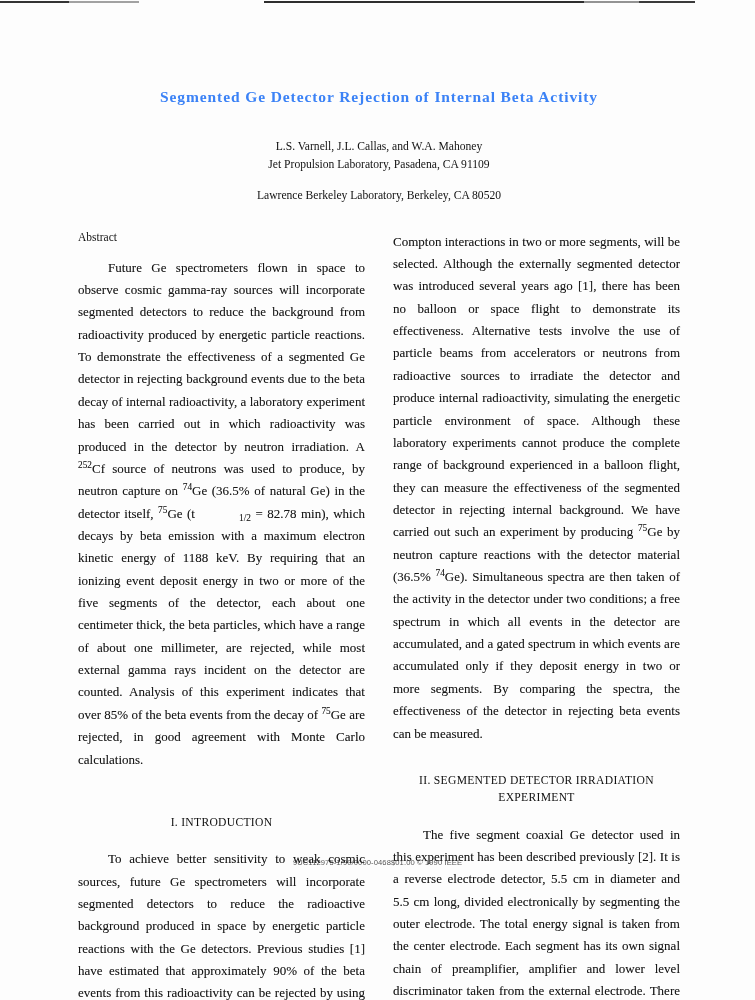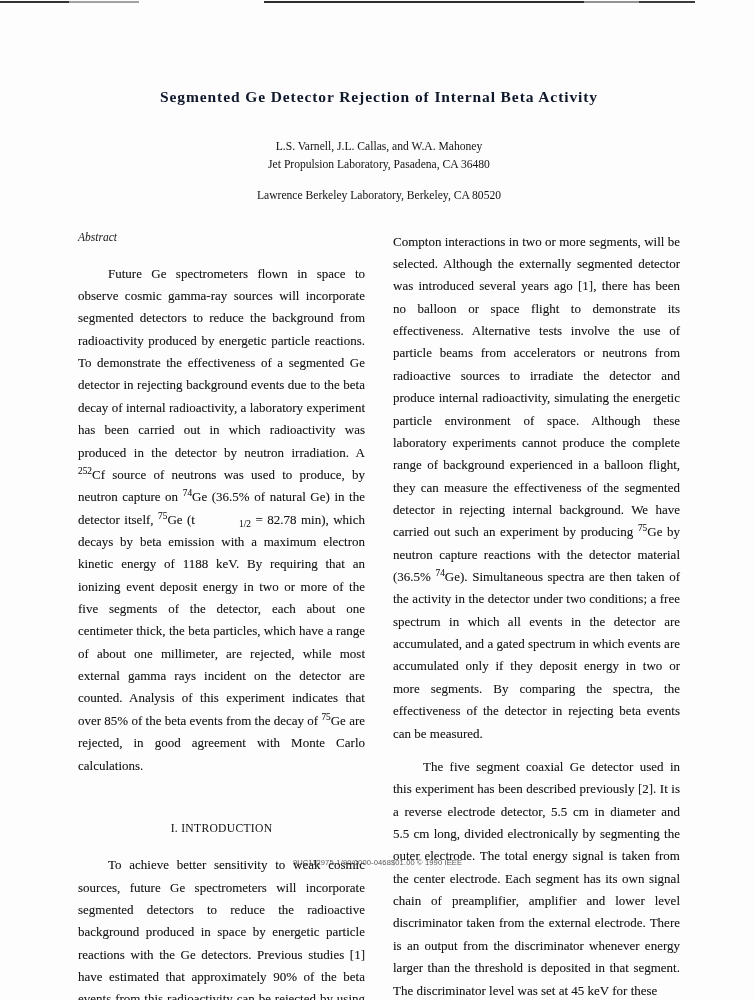--- a/index.html
+++ b/index.html
@@ -40,21 +40,21 @@
     width: 602px;
   }
   
   .title {
     margin-top: 86px;
     text-align: center;
     font-weight: bold;
     font-size: 15.5px;
     line-height: 1.45;
     letter-spacing: 0.9px;
-    color: #0f172a;
+    color: #3b82f6;
   }
   .title .line {
     display: block;
     white-space: pre;
   }
   
   .authors {
     margin-top: 30px;
     text-align: center;
     font-size: 11.6px;
@@ -70,23 +70,22 @@
   .columns {
     margin-top: 26px;
     display: flex;
     gap: 28px;
   }
   .col {
     width: 287px;
     flex: 0 0 287px;
   }
   .abstract-head {
-    font-style: italic;
     font-size: 11.5px;
-    margin-bottom: 20px;
+    margin-bottom: 14px;
   }
   p.body {
     margin: 0 0 11px 0;
     text-align: justify;
     text-justify: inter-word;
     font-size: 13px;
     line-height: 1.72;
     text-indent: 30px;
     color: #161616;
     
@@ -129,21 +128,21 @@
 
   <div class="content">
 
     <div class="title">
       <span class="line">Segmented Ge Detector Rejection of Internal Beta Activity</span>
     </div>
 
     <div class="authors">
       <div class="author-block">
         <span class="author-names">L.S. Varnell, J.L. Callas, and W.A. Mahoney</span>
-        <span class="author-affil">Jet Propulsion Laboratory, Pasadena, CA 36480</span>
+        <span class="author-affil">Jet Propulsion Laboratory, Pasadena, CA 91109</span>
       </div>
       <div class="author-block">
         <span class="author-affil">Lawrence Berkeley Laboratory, Berkeley, CA 80520</span>
       </div>
     </div>
 
     <div class="columns">
 
       <div class="col">
 
@@ -154,20 +153,24 @@
         <div class="sec-head tight">I.  INTRODUCTION</div>
 
         <p class="body">To achieve better sensitivity to weak cosmic sources, future Ge spectrometers will incorporate segmented detectors to reduce the radioactive background produced in space by energetic particle reactions with the Ge detectors.  Previous studies [1] have estimated that approximately 90% of the beta events from this radioactivity can be rejected by using an externally segmented detector inside a thick active shield and requiring that only events which deposit energy in two or more segments be selected. Beta particles, which have a range of the order of a millimeter, will be rejected, while gamma rays from 0.15 to 8 MeV,  which typically interact by</p>
 
       </div>
 
       <div class="col">
 
         <p class="body noindent"><span>Compton interactions in two or more segments, will be selected.  Although the externally segmented detector was introduced several years ago [1],  there has been no balloon or space flight to demonstrate its effectiveness.  Alternative tests involve the use of particle beams from accelerators or neutrons from radioactive sources to irradiate the detector and produce internal radioactivity, simulating the energetic particle environment of space. Although these laboratory experiments cannot produce the complete range of background experienced in a balloon flight, they can measure the effectiveness of the segmented detector in rejecting internal background.  We have carried out such an experiment by producing </span><sup>75</sup><span>Ge by neutron capture reactions with the detector material (36.5% </span><sup>74</sup><span>Ge). Simultaneous spectra are then taken of the activity in the detector under two conditions; a free spectrum in which all events in the detector are accumulated, and a gated spectrum in which events are accumulated only if they deposit energy in two or more segments.  By comparing the spectra, the effectiveness of the detector in rejecting beta events can be measured.</span></p>
 
+        <div class="sec-head">
+          <span>II.  SEGMENTED DETECTOR IRRADIATION</span><br>
+          <span>EXPERIMENT</span>
+        </div>
 
         <p class="body">The five segment coaxial Ge detector used in this experiment has been described previously [2]. It is a reverse electrode detector, 5.5 cm in diameter and 5.5 cm long, divided electronically by segmenting the outer electrode. The total energy signal is taken from the center electrode.  Each segment has its own signal chain of preamplifier, amplifier and lower level discriminator taken from the external electrode.   There is an output from the discriminator whenever energy larger than the threshold is deposited in that segment.  The discriminator level was set at 45 keV for these</p>
 
       </div>
 
     </div>
   </div>
 
   <div class="footer">9UC112975-1/90/0000-0468$01.00 © 1990 IEEE</div>
 

